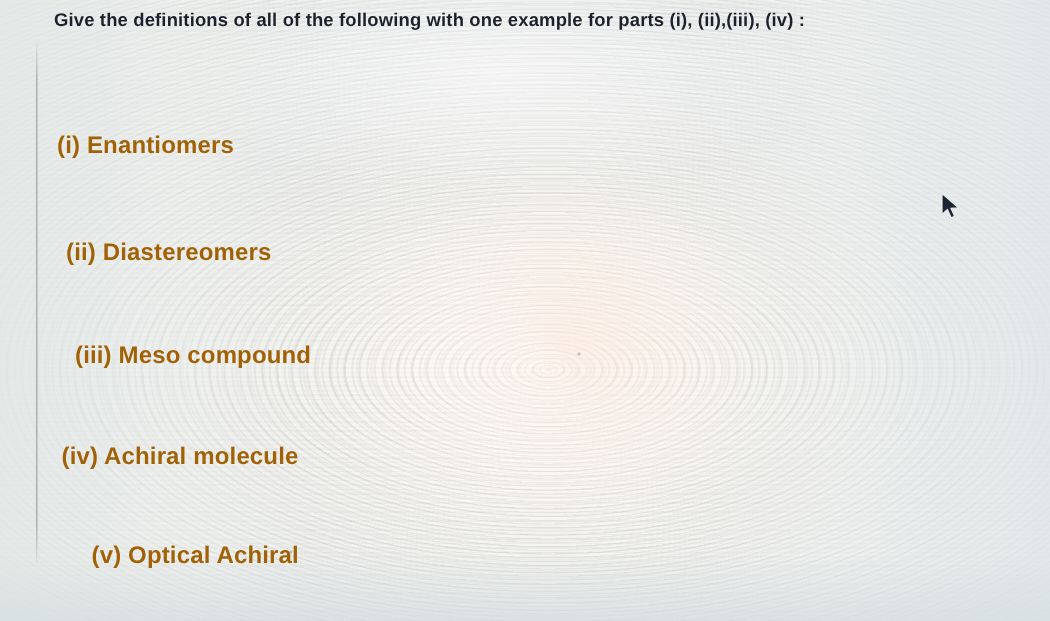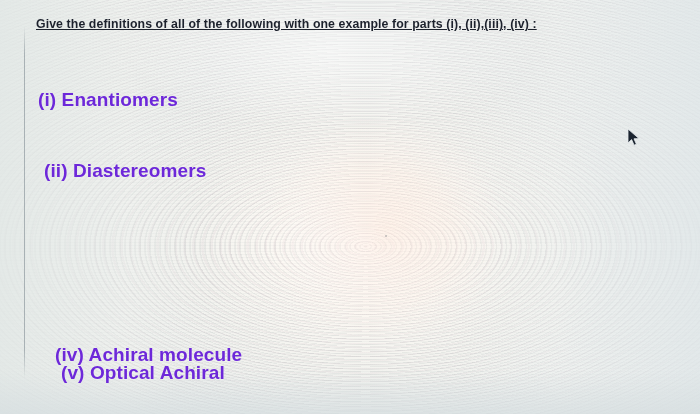--- a/index.html
+++ b/index.html
@@ -101,34 +101,33 @@
   .doc-text {
     position: absolute;
     color: #1f2430;
     font-weight: 600;
     letter-spacing: 0.1px;
     white-space: nowrap;
     text-shadow: 0 0 1px rgba(255,255,255,0.55);
   }
   #q-prompt {
     left: 36px;
-    top: 17px;
+    top: 6px;
     font-size: 12.3px;
     color: #1c212c;
-    text-decoration: underline;
   }
   .q-item {
-    font-size: 19px;
+    font-size: 16px;
     font-weight: 600;
-    color: #6d28d9;
+    color: #a16207;
   }
   #item-0 { left: 38px;  top: 89px; }
   #item-1 { left: 44px;  top: 160px; text-align: right; }
   #item-2 { left: 50px;  top: 229px; }
-  #item-3 { left: 55px;  top: 296px; margin-top: 48px; }
+  #item-3 { left: 41px;  top: 296px; }
   #item-4 { left: 61px;  top: 362px; }
 
   
   .cursor {
     position: absolute;
     left: 627px;
     top: 128px;
     width: 16px;
     height: 20px;
   }
@@ -159,20 +158,21 @@
   <div class="glare"></div>
 
   <div class="page-edge"></div>
 
   <div class="doc-text" id="q-prompt">Give the definitions of all of the following with one example for parts (i), (ii),(iii), (iv) :</div>
 
   <div class="doc-text q-item" id="item-0">(i) Enantiomers</div>
 
   <div class="doc-text q-item" id="item-1">(ii) Diastereomers</div>
 
+  <div class="doc-text q-item" id="item-2">(iii) Meso compound</div>
 
   <div class="doc-text q-item" id="item-3">(iv) Achiral molecule</div>
 
   <div class="doc-text q-item" id="item-4">(v) Optical Achiral</div>
 
   <div class="speck" id="speck-1"></div>
   <div class="speck" id="speck-2"></div>
 
   <div class="cursor">
     <svg width="16" height="20" viewBox="0 0 16 20" xmlns="http://www.w3.org/2000/svg">

